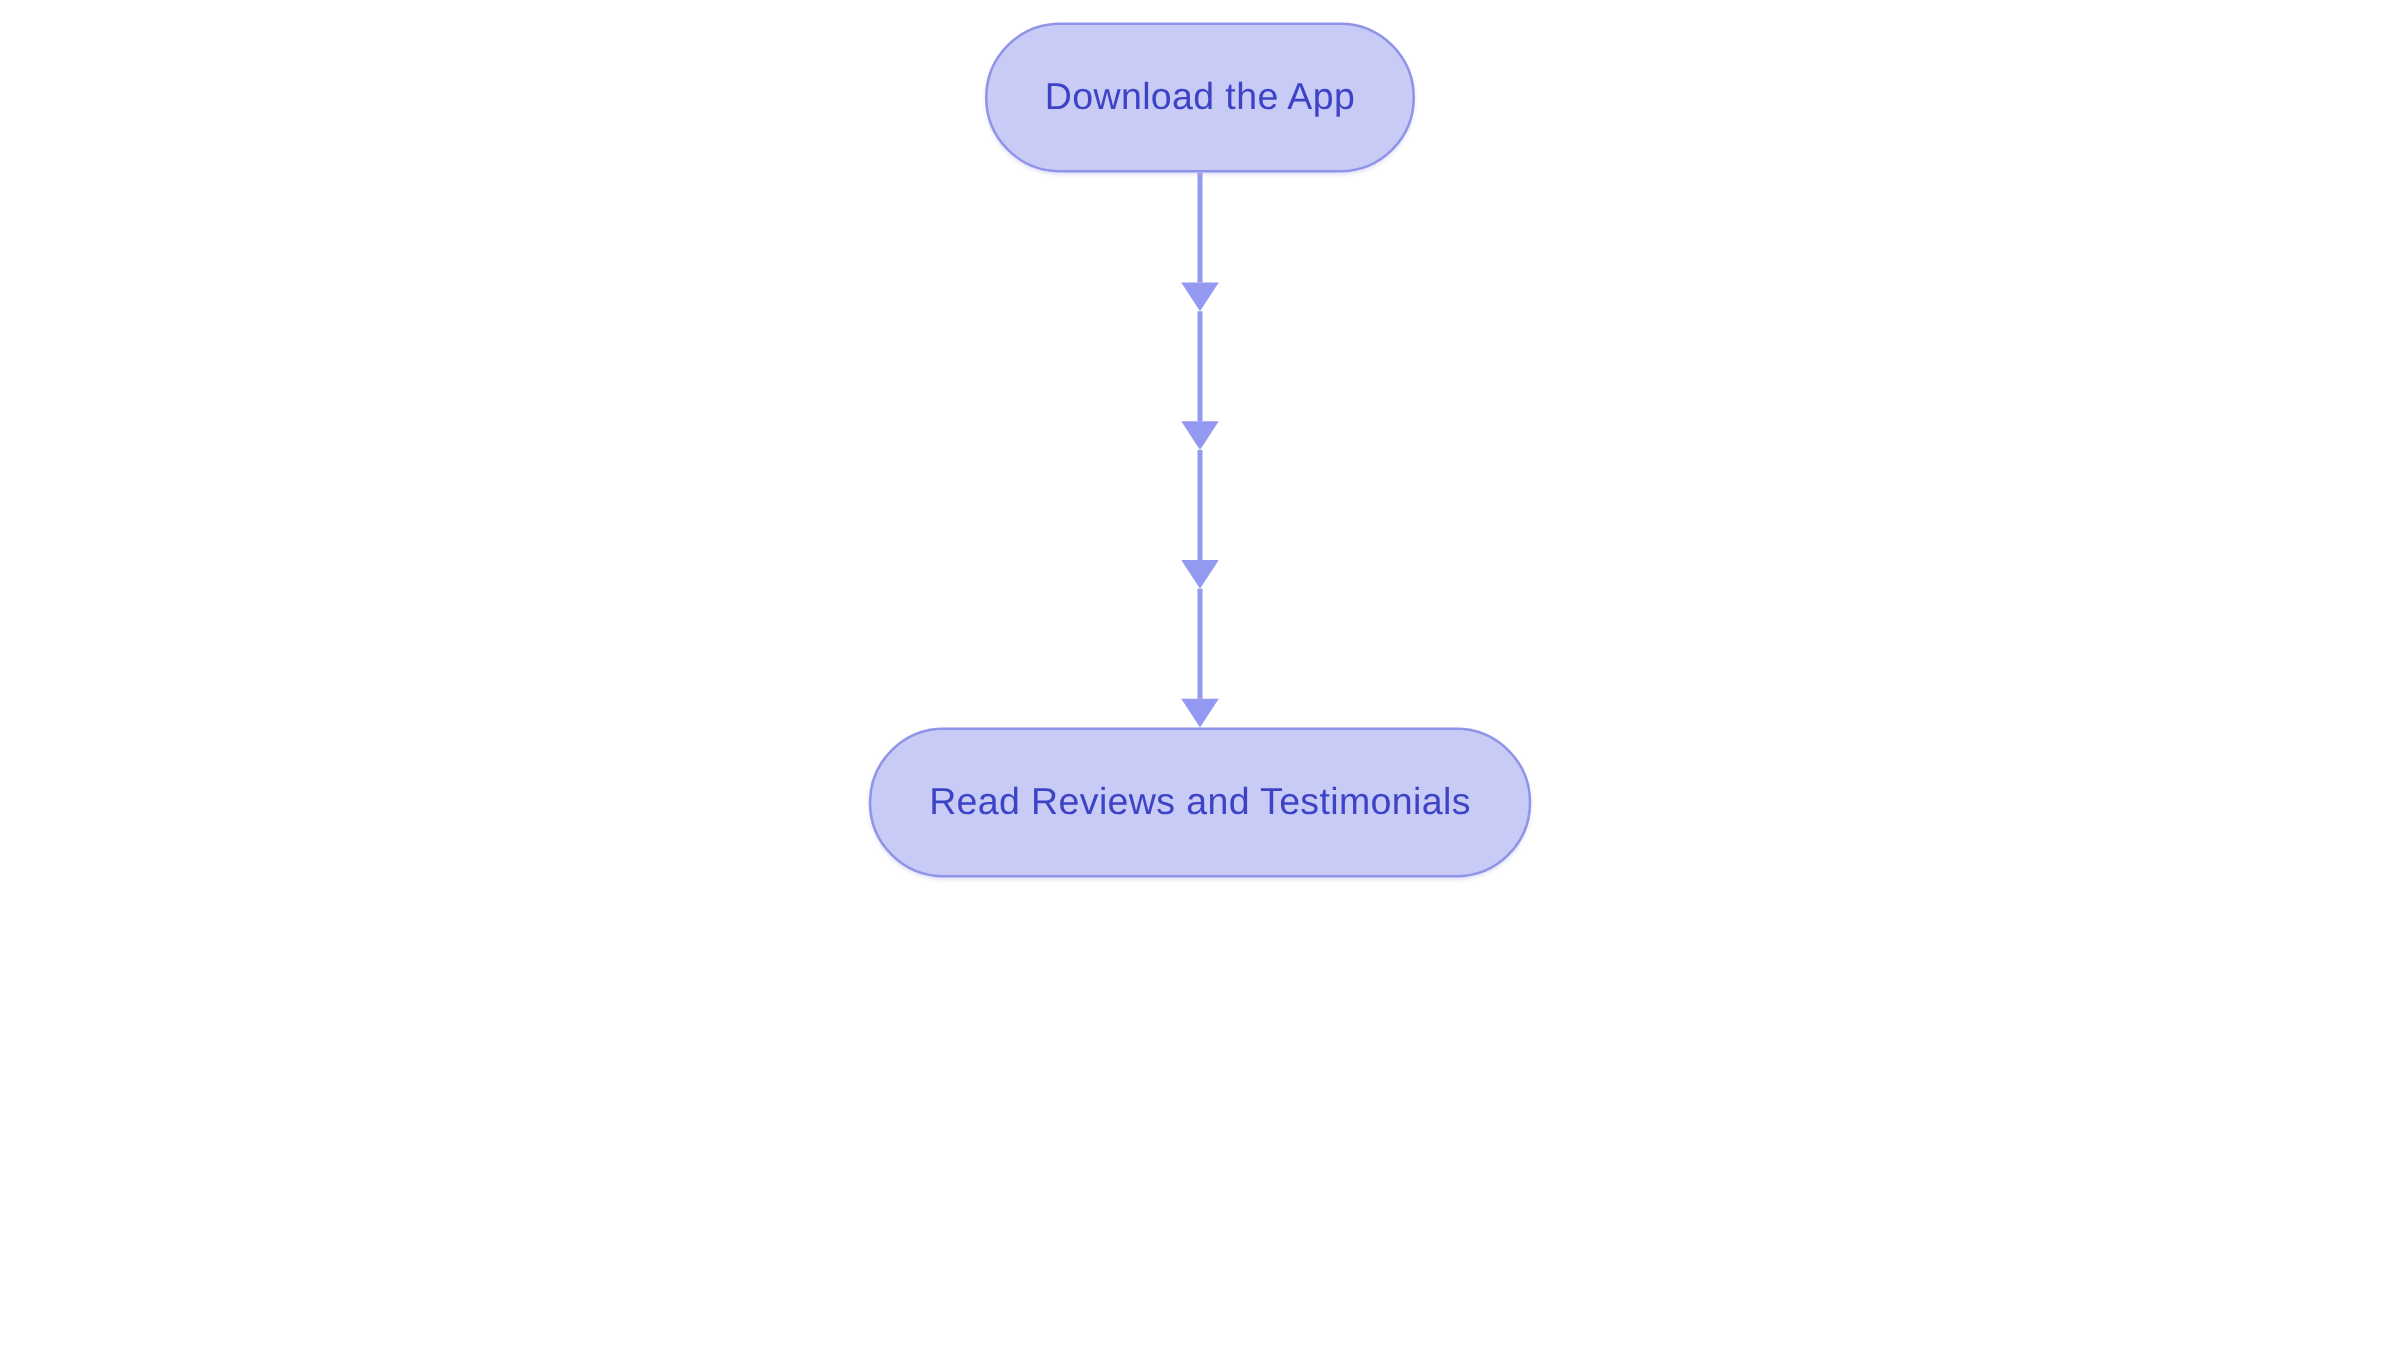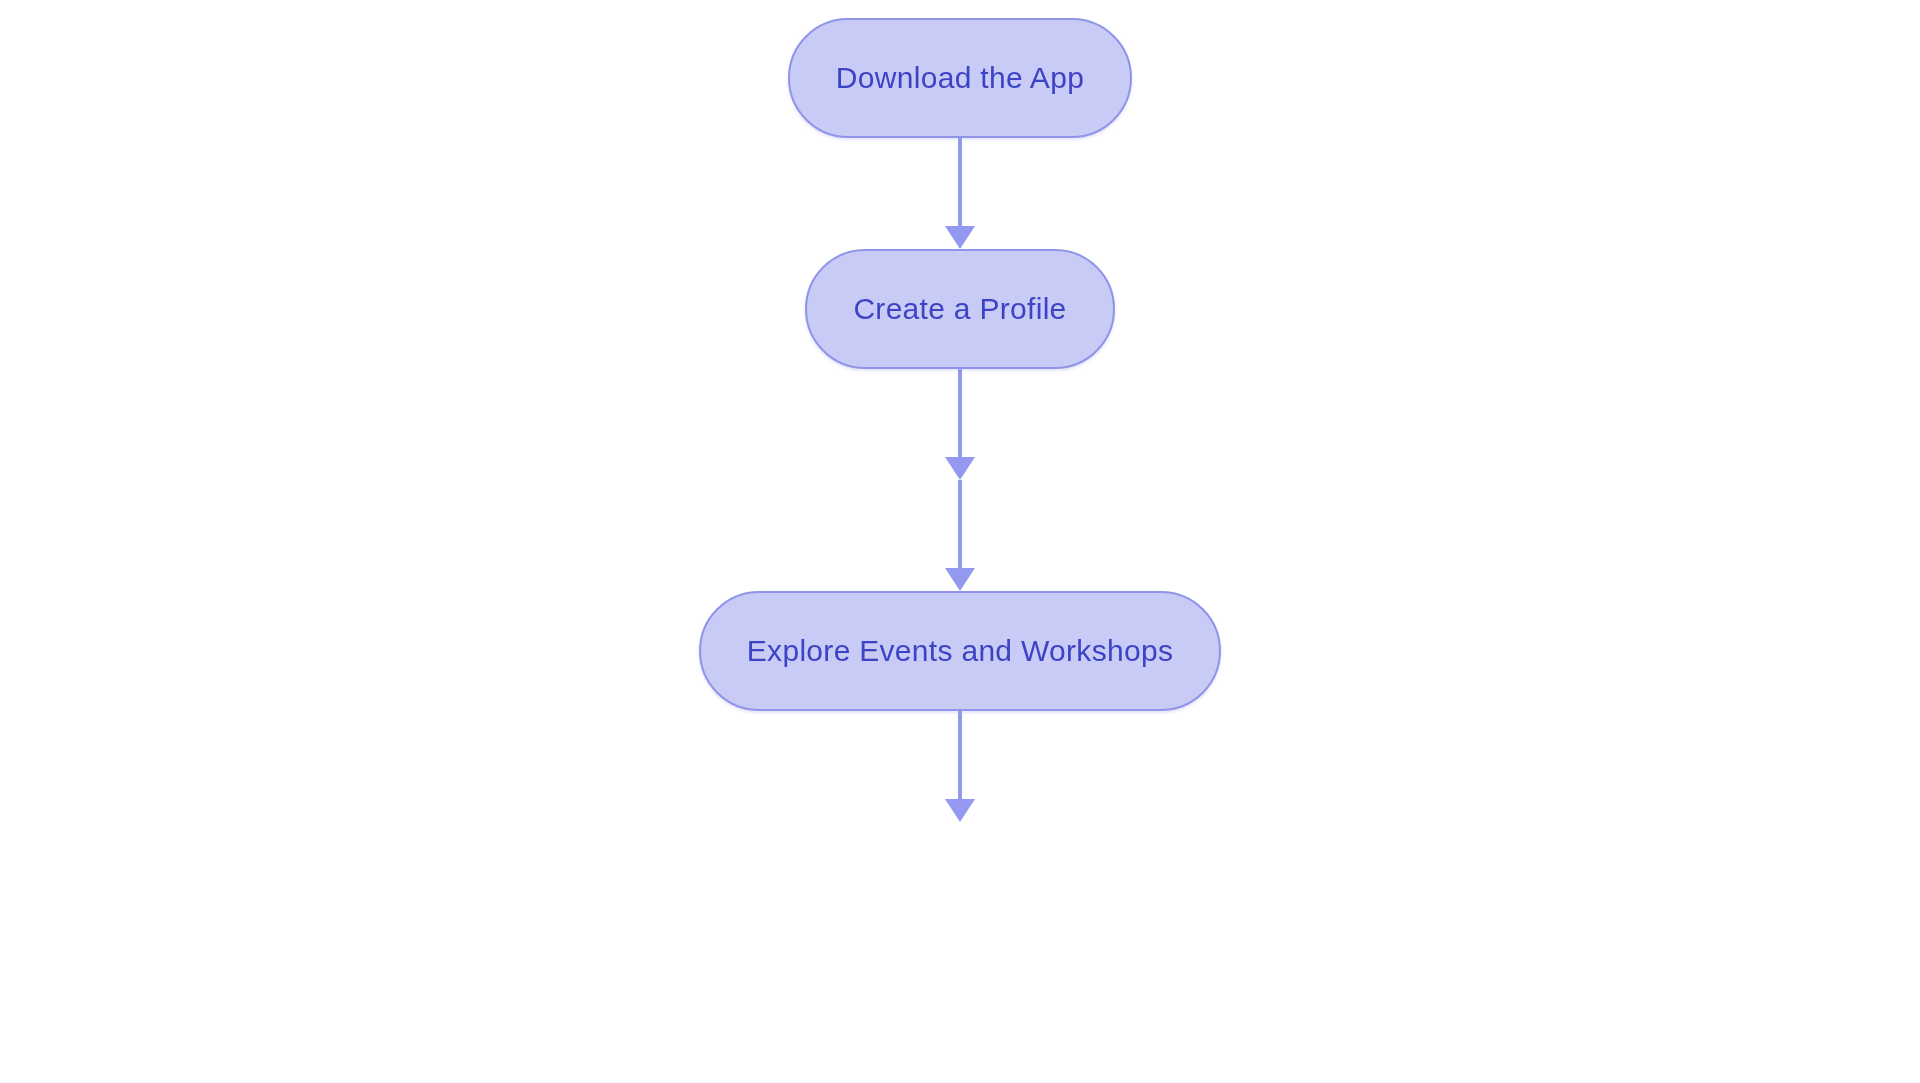--- a/index.html
+++ b/index.html
@@ -70,38 +70,35 @@
 
   <div class="flow-node">
     <span class="label">Download the App</span>
   </div>
 
   <div class="connector">
     <div class="line"></div>
     <div class="head"></div>
   </div>
 
-  <div class="flow-node">
-    <span class="label">Create a Profile</span>
+
+  <div class="connector">
+    <div class="line"></div>
+    <div class="head"></div>
   </div>
+
 
   <div class="connector">
     <div class="line"></div>
     <div class="head"></div>
   </div>
 
 
   <div class="connector">
     <div class="line"></div>
     <div class="head"></div>
   </div>
 
   <div class="flow-node">
-    <span class="label">Explore Events and Workshops</span>
+    <span class="label">Read Reviews and Testimonials</span>
   </div>
-
-  <div class="connector">
-    <div class="line"></div>
-    <div class="head"></div>
-  </div>
-
 
 </div>
 
 </body></html>

